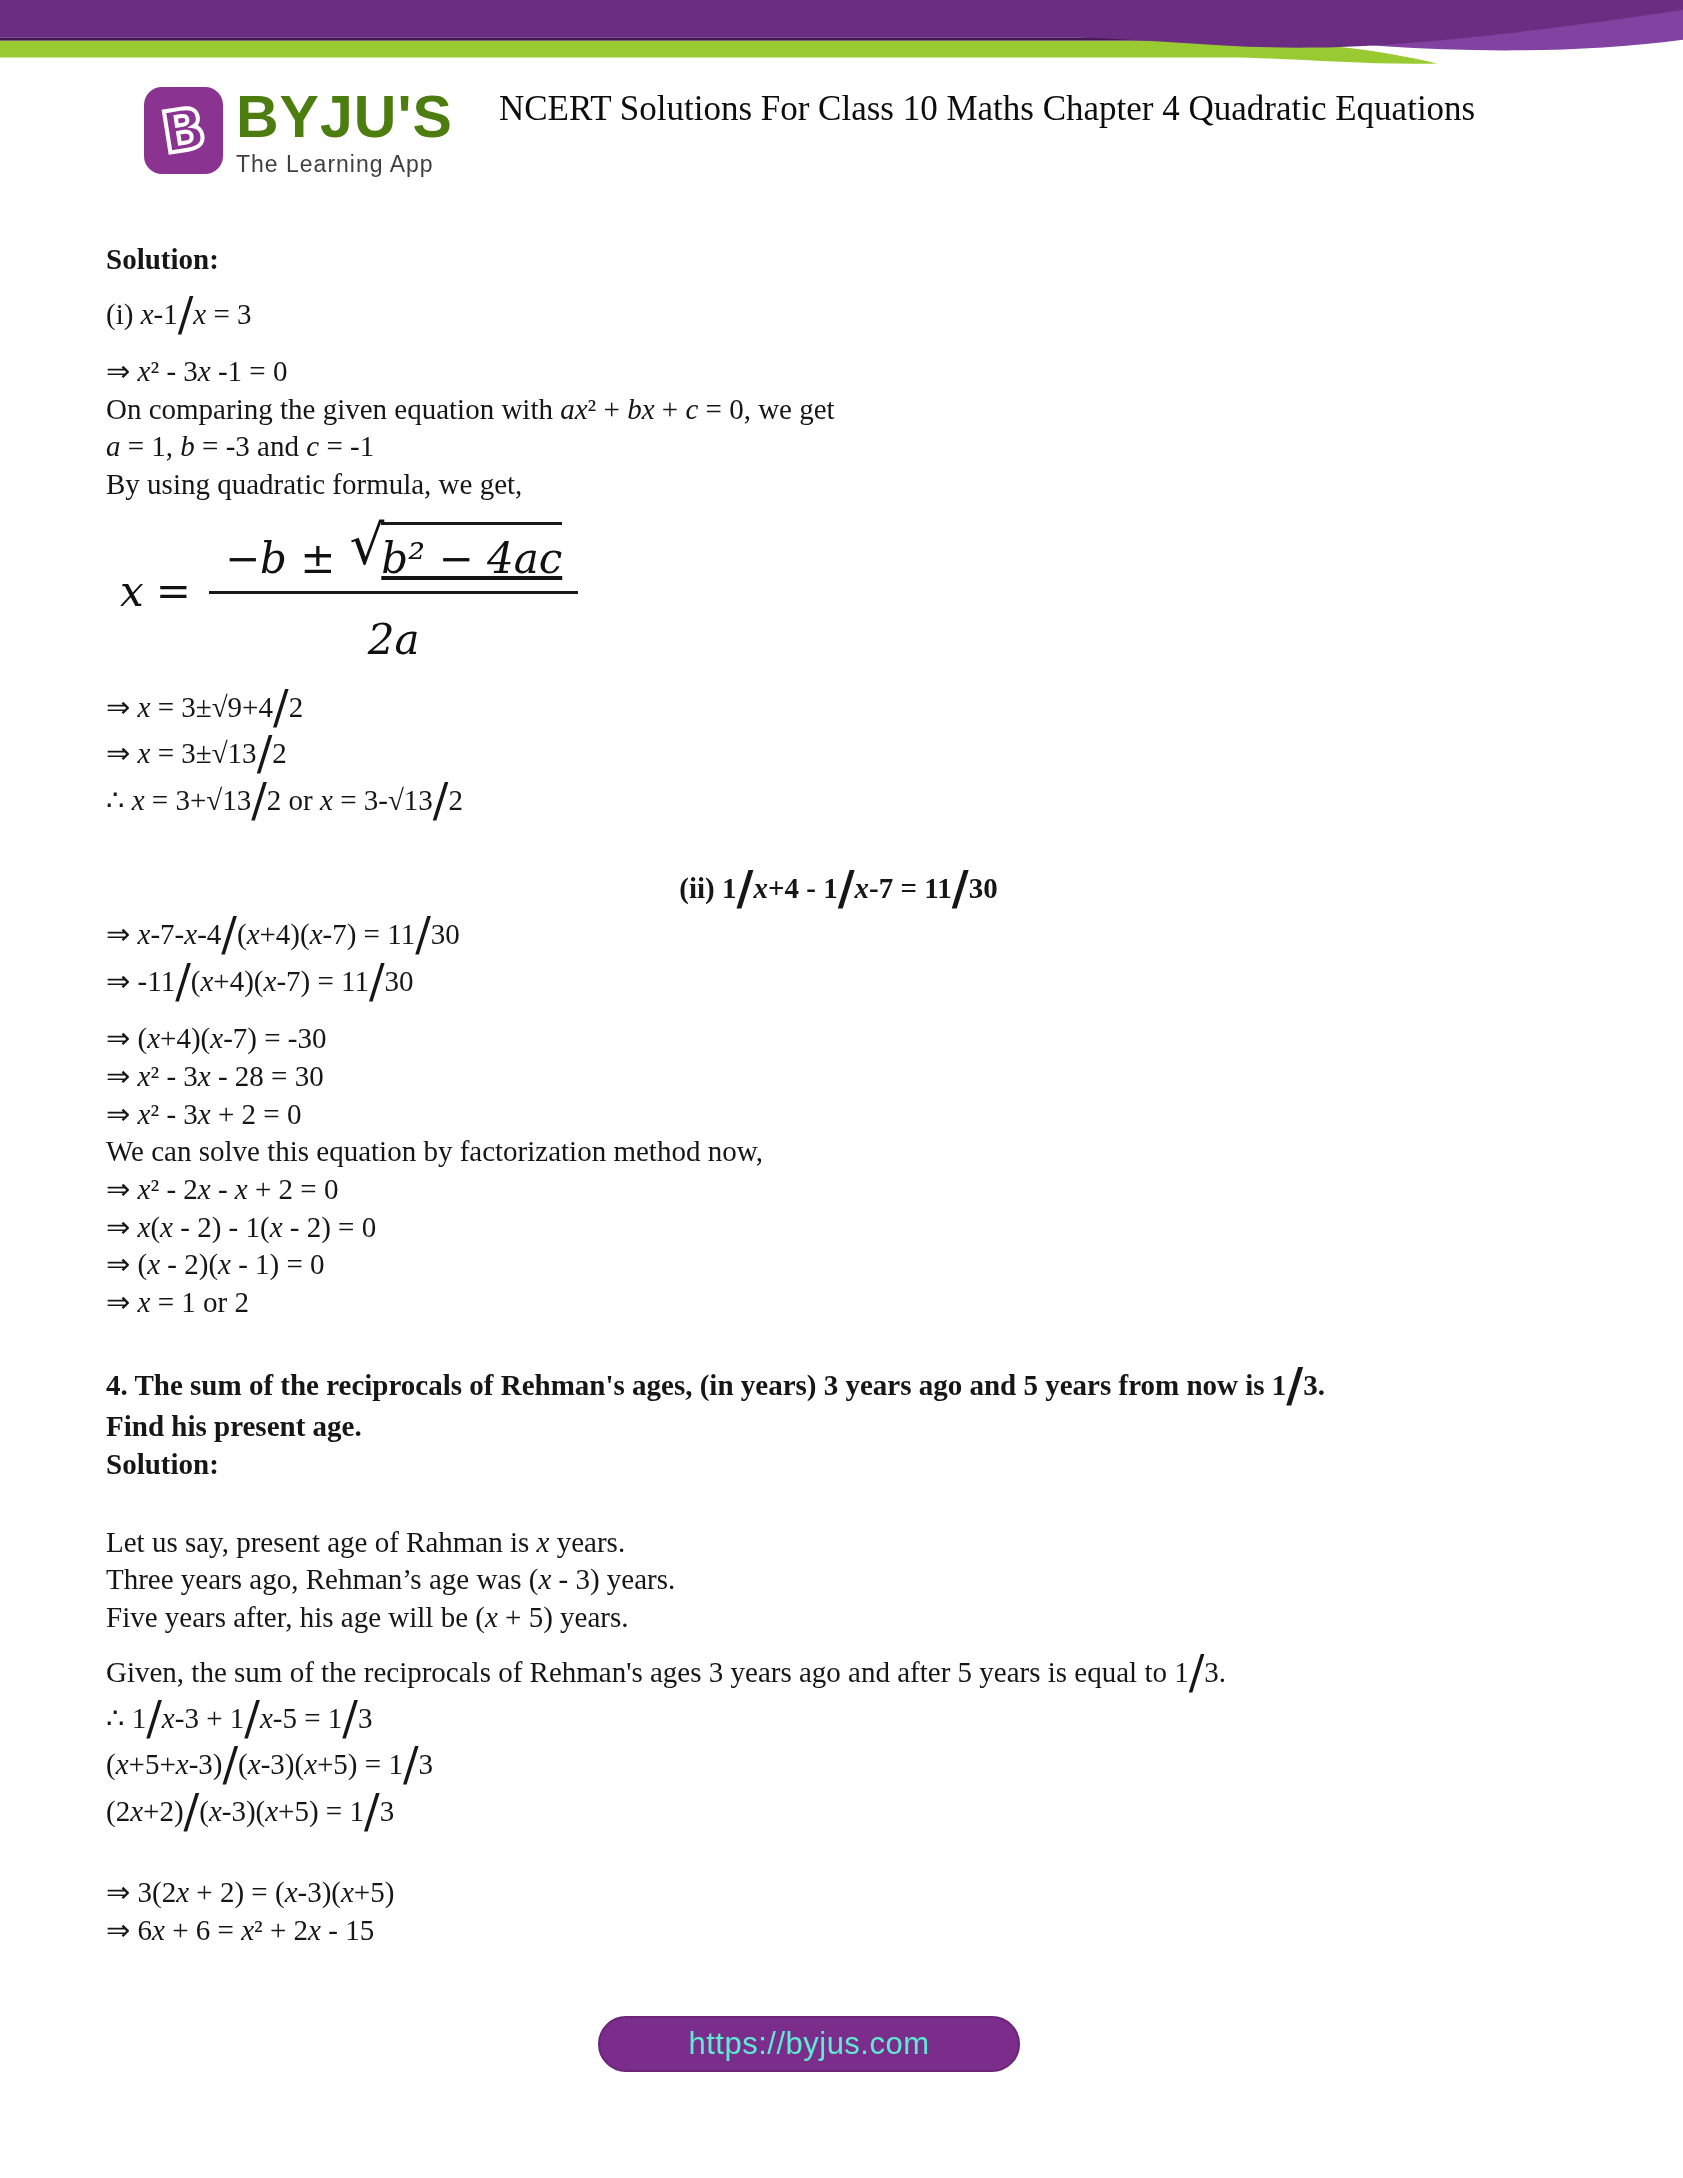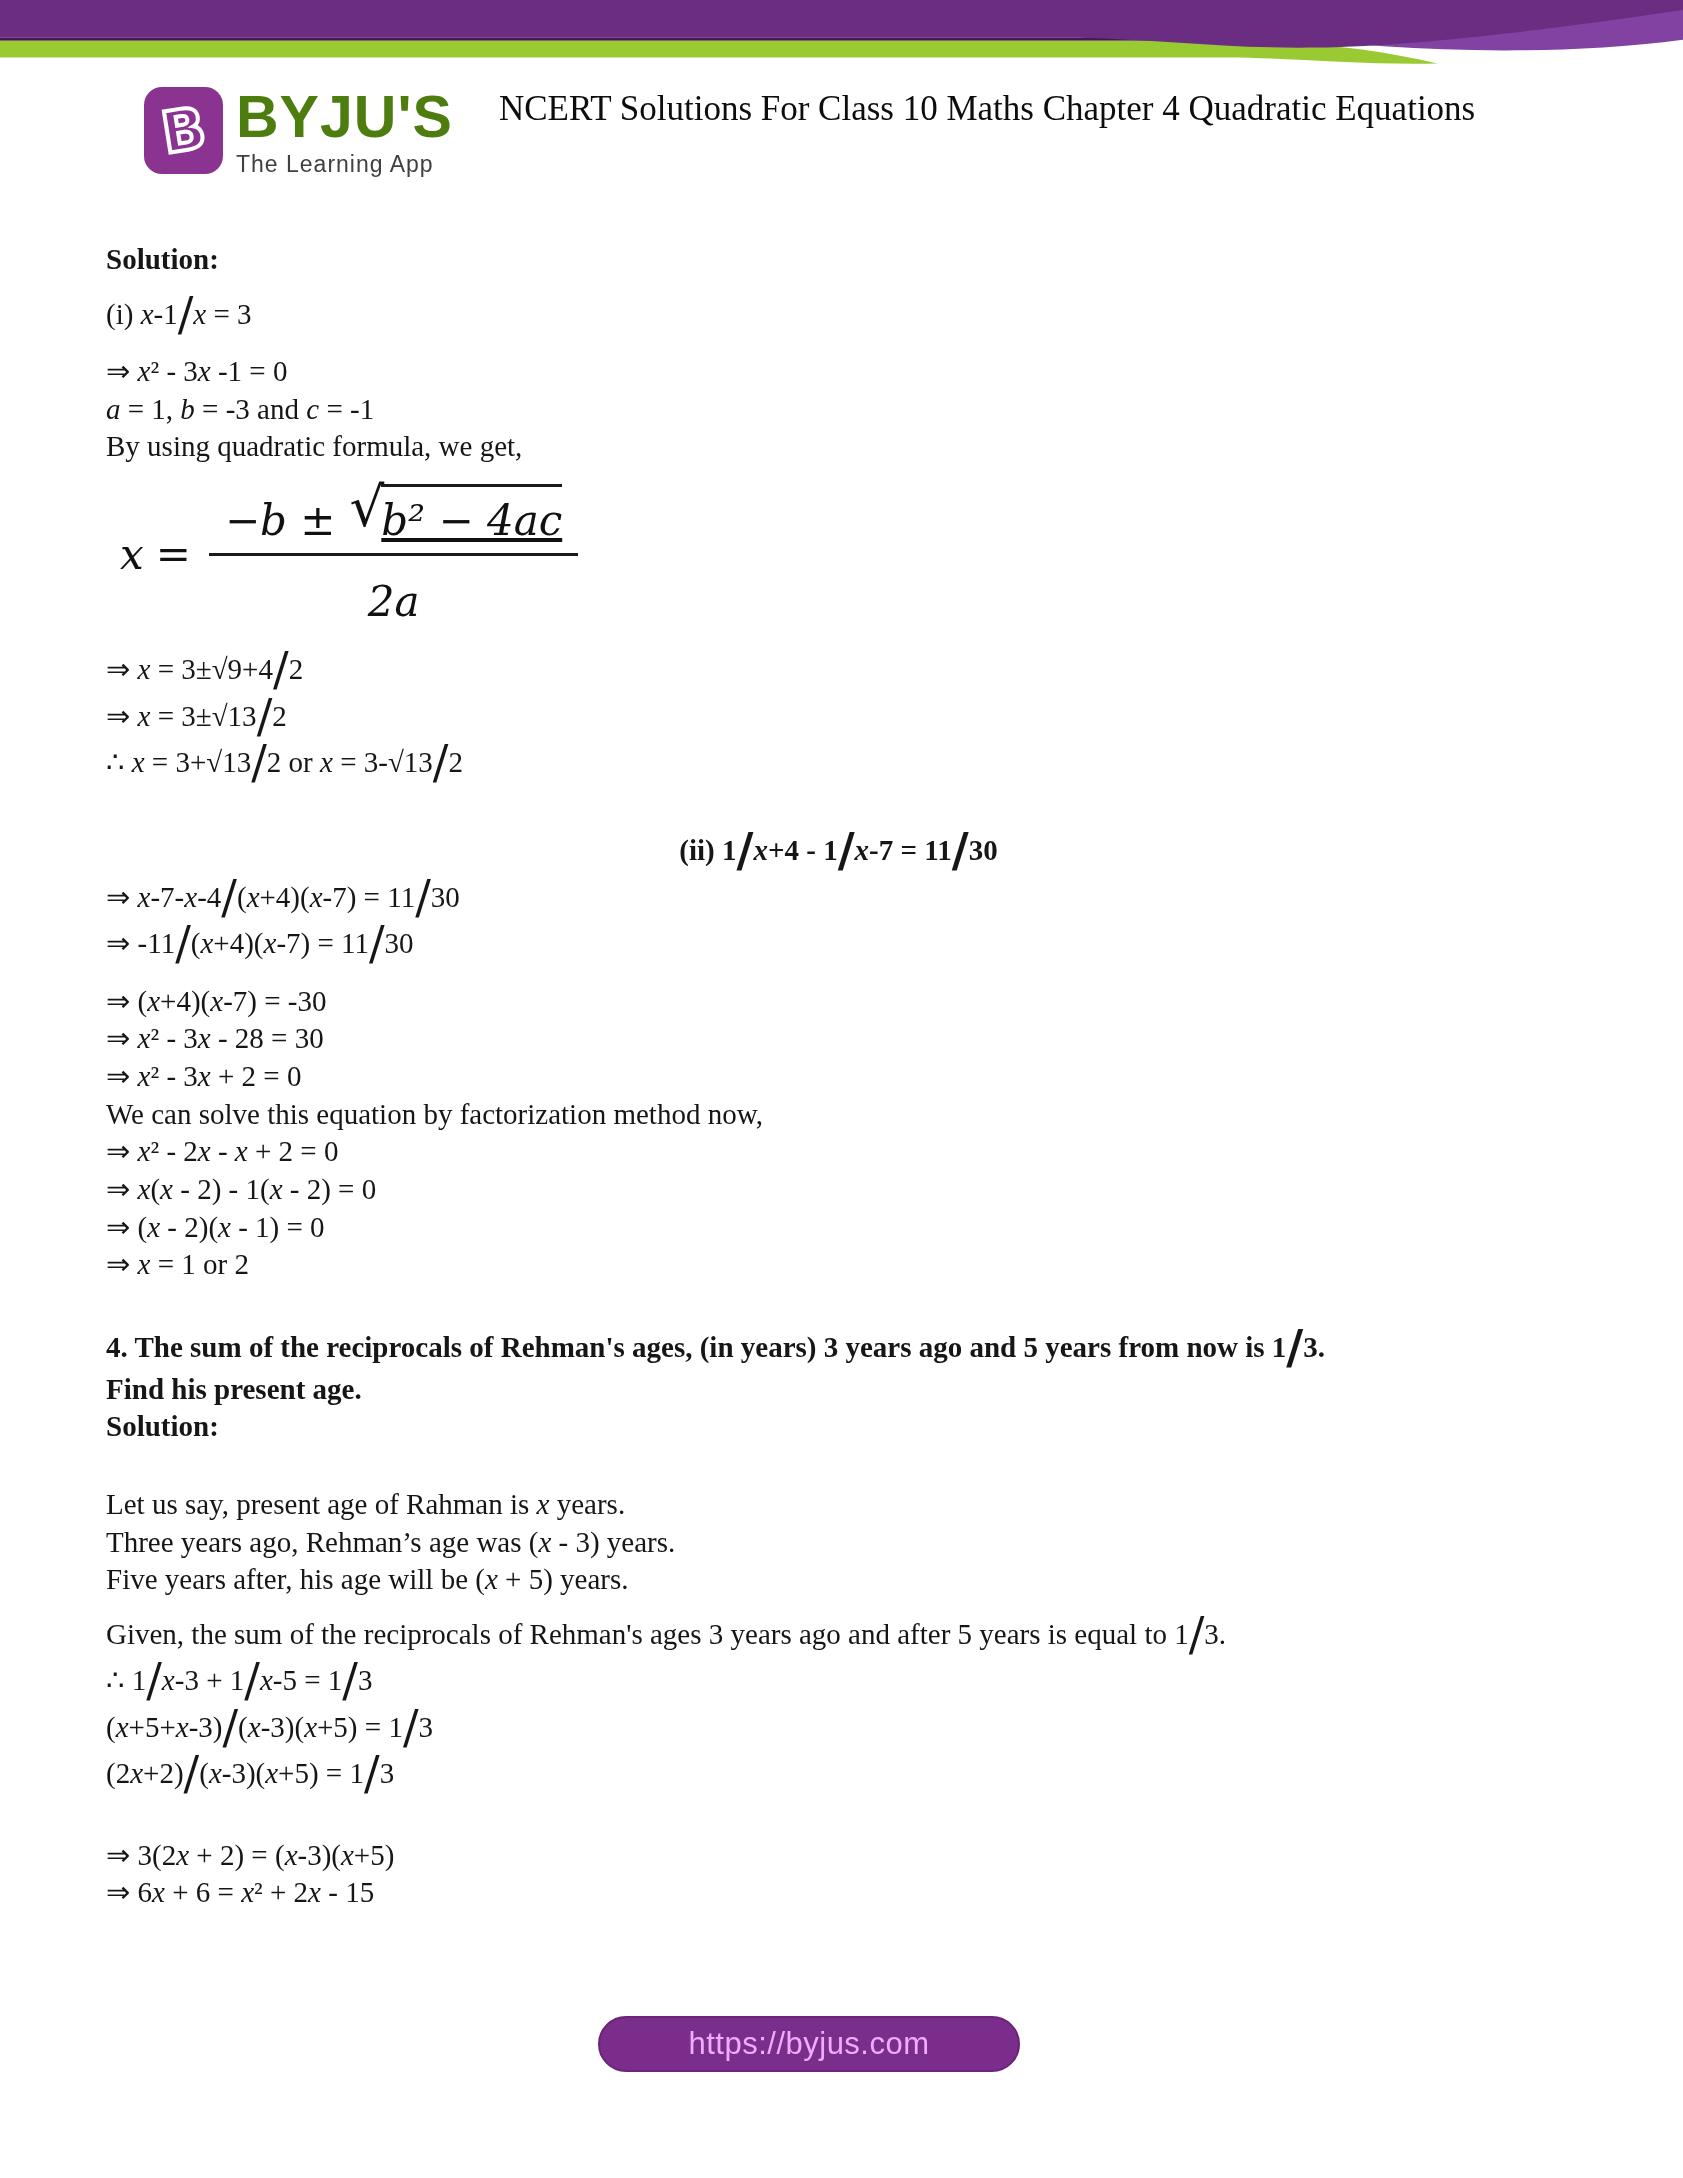--- a/index.html
+++ b/index.html
@@ -48,21 +48,21 @@
   .f-num{display:flex;align-items:flex-end;border-bottom:3px solid #1a1a1a;padding:2px 16px 8px 16px;}
   .f-root{display:inline-flex;align-items:flex-start;margin-left:14px;}
   .f-radsign{font-size:1.3em;line-height:0.85;font-style:normal;}
   .f-radicand{border-top:3px solid #1a1a1a;padding-top:9px;margin-left:-3px;text-decoration:underline;}
   .f-den{padding-top:21px;}
 
   
   .footer-pill{position:absolute;left:598px;top:2016px;width:422px;height:56px;
                background:#7B2D8B;border:2px solid #6B2478;border-radius:30px;
                display:flex;align-items:center;justify-content:center;box-sizing:border-box;}
-  .footer-pill span{font-family:"Liberation Sans",sans-serif;font-size:31px;color:#f0abfc;letter-spacing:0.5px;}
+  .footer-pill span{font-family:"Liberation Sans",sans-serif;font-size:31px;color:#5eead4;letter-spacing:0.5px;}
 </style>
 </head>
 <body>
 
 <div class="page">
 
   <svg class="topwave" viewBox="0 0 1700 110" xmlns="http://www.w3.org/2000/svg">
     <path d="M0,41 L1260,41 C1340,43 1400,52 1452,64 C1380,66 1300,58 1240,58 L0,58 Z" fill="#9ACA32"></path>
     <rect x="0" y="38" width="1262" height="3" fill="#44194F"></rect>
     <path d="M1050,0 L1700,0 L1700,40 C1450,72 1200,26 1050,0 Z" fill="#8242A2"></path>
@@ -79,20 +79,21 @@
     </div>
   </div>
 
   <div class="doc-title">NCERT Solutions For Class 10 Maths Chapter 4 Quadratic Equations</div>
 
   <div class="content">
     <div>
         <div class="line bold">Solution:</div>
         <div class="line g-s">(i) <i>x</i>-1<span class="bs">/</span><i>x</i> = 3</div>
         <div class="line g-xs">⇒ <i>x</i>² - 3<i>x</i> -1 = 0</div>
+        <div class="line">On comparing the given equation with <i>ax</i>² + <i>bx</i> + <i>c</i> = 0, we get</div>
         <div class="line"><i>a</i> = 1, <i>b</i> = -3 and <i>c</i> = -1</div>
         <div class="line">By using quadratic formula, we get,</div>
       </div>
 
     <div class="formula">
       <span class="f-lhs">
         <span class="it">x</span>
         <span class="f-eq">=</span>
       </span>
       <span class="f-frac">

